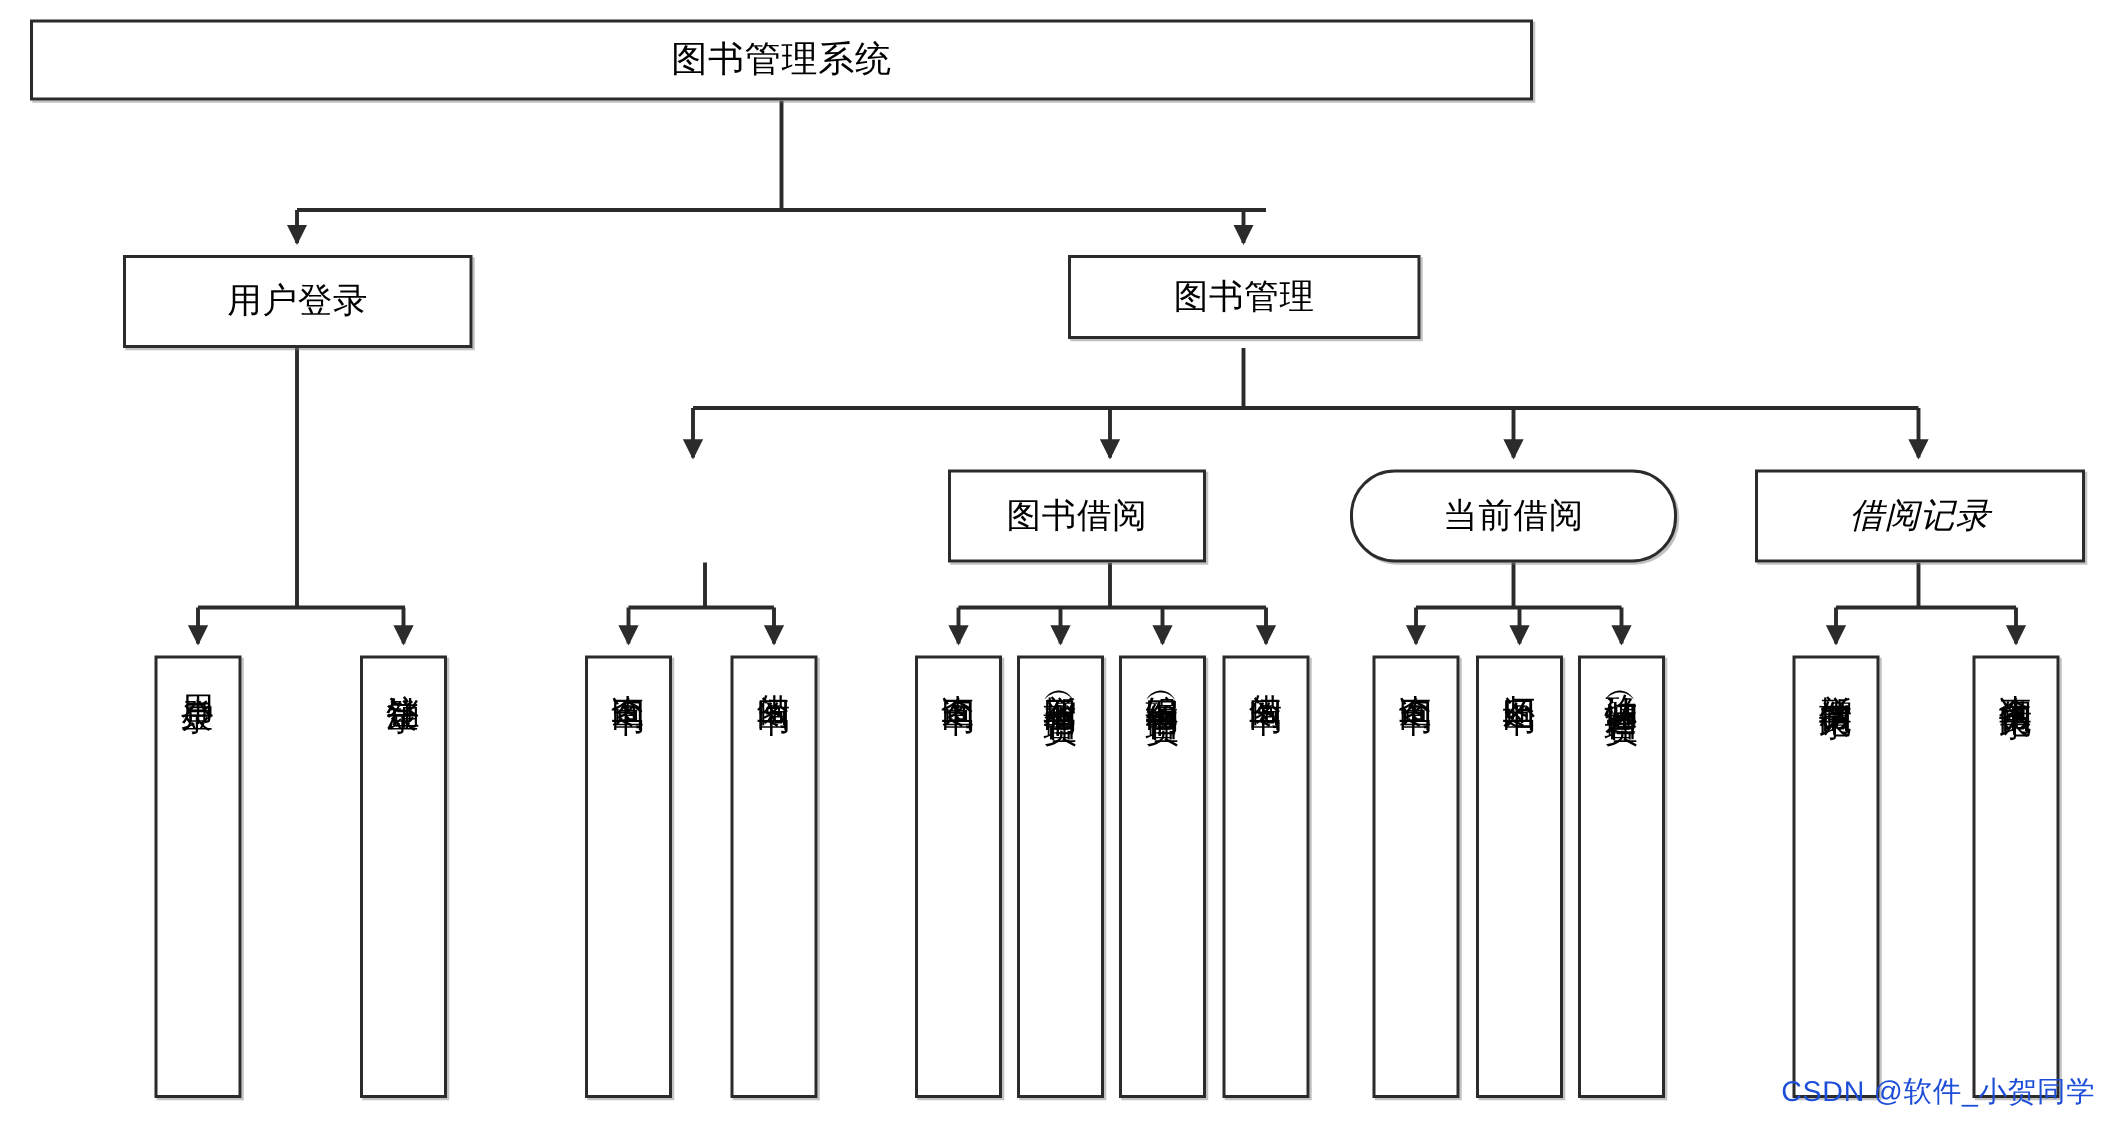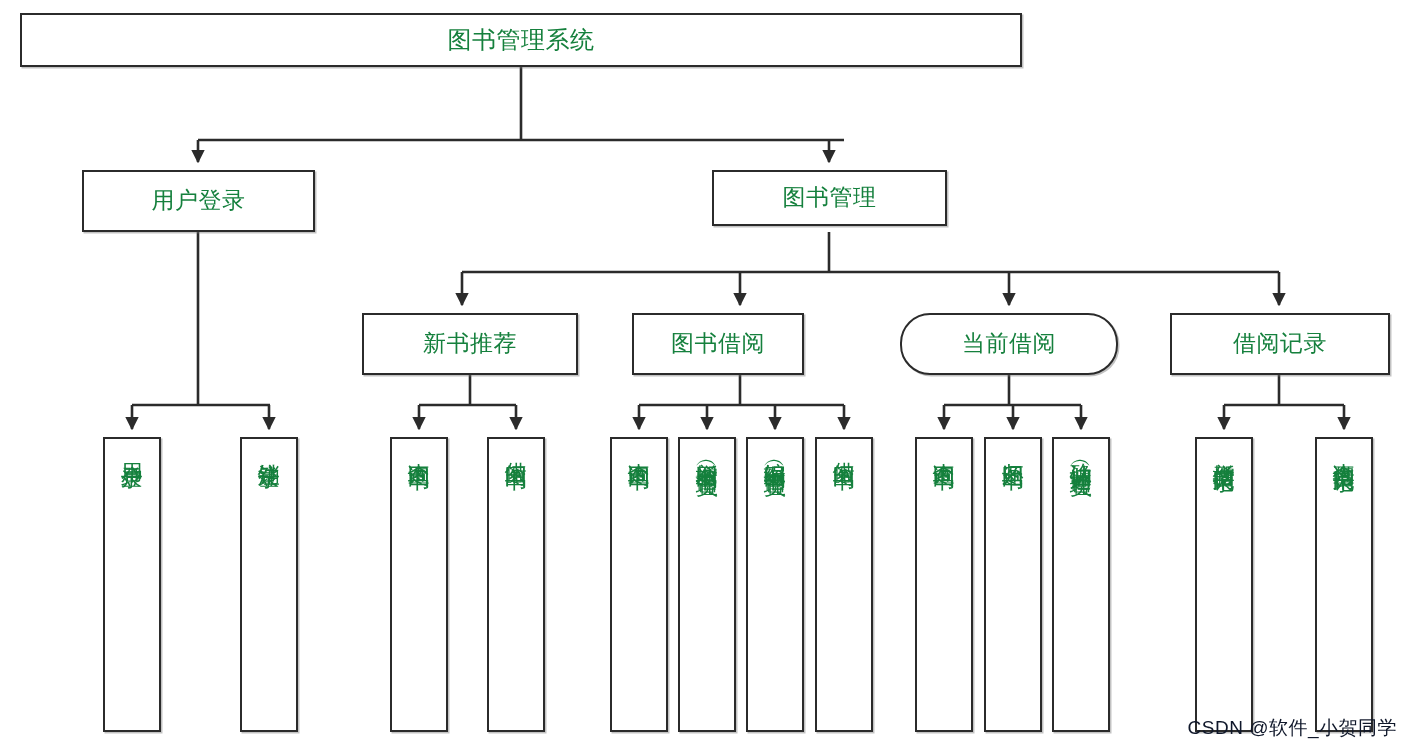--- a/index.html
+++ b/index.html
@@ -30,21 +30,21 @@
     position: absolute;
     box-sizing: border-box;
     background: #ffffff;
     border: 2px solid #2b2b2b;
     display: flex;
     align-items: center;
     justify-content: center;
     box-shadow: 1.5px 1.5px 0 rgba(120,120,120,0.45);
   }
   .node .label {
-    color: #15803d;
+    color: #000000;
     text-align: center;
     line-height: 1.12;
     letter-spacing: 0.5px;
     white-space: nowrap;
   }
   .node.horizontal .label {
     font-size: 23px;
   }
   .node.root .label {
     font-size: 24px;
@@ -61,21 +61,21 @@
     line-height: 1.06;
     letter-spacing: 2px;
     max-height: 282px;
     white-space: normal;
   }
   .watermark {
     position: absolute;
     right: 8px;
     bottom: 6px;
     font-size: 19px;
-    color: #0f172a;
+    color: #1d4ed8;
     letter-spacing: 0.5px;
     user-select: none;
     white-space: nowrap;
   }
 </style>
 </head>
 <body>
 
 <div id="diagram-root">
 
@@ -133,30 +133,27 @@
     <span class="label">图书管理系统</span>
   </div>
 
   <div class="node horizontal" style="left:82px; top:170px; width:233px; height:62px;">
     <span class="label">用户登录</span>
   </div>
   <div class="node horizontal" style="left:712px; top:170px; width:235px; height:56px;">
     <span class="label">图书管理</span>
   </div>
 
-  <div class="node horizontal" style="left:362px; top:313px; width:216px; height:62px;">
-    <span class="label">新书推荐</span>
-  </div>
   <div class="node horizontal" style="left:632px; top:313px; width:172px; height:62px;">
     <span class="label">图书借阅</span>
   </div>
   <div class="node horizontal" style="left:900px; top:313px; width:218px; height:62px;border-radius:30px;">
     <span class="label">当前借阅</span>
   </div>
-  <div class="node horizontal" style="left:1170px; top:313px; width:220px; height:62px;">
+  <div class="node horizontal" style="left:1170px; top:313px; width:220px; height:62px;font-style:italic;">
     <span class="label">借阅记录</span>
   </div>
 
   <div class="node vertical" style="left:103px; top:437px; width:58px; height:295px;">
     <span class="label">用户登录</span>
   </div>
   <div class="node vertical" style="left:240px; top:437px; width:58px; height:295px;">
     <span class="label">注销登录</span>
   </div>
 

